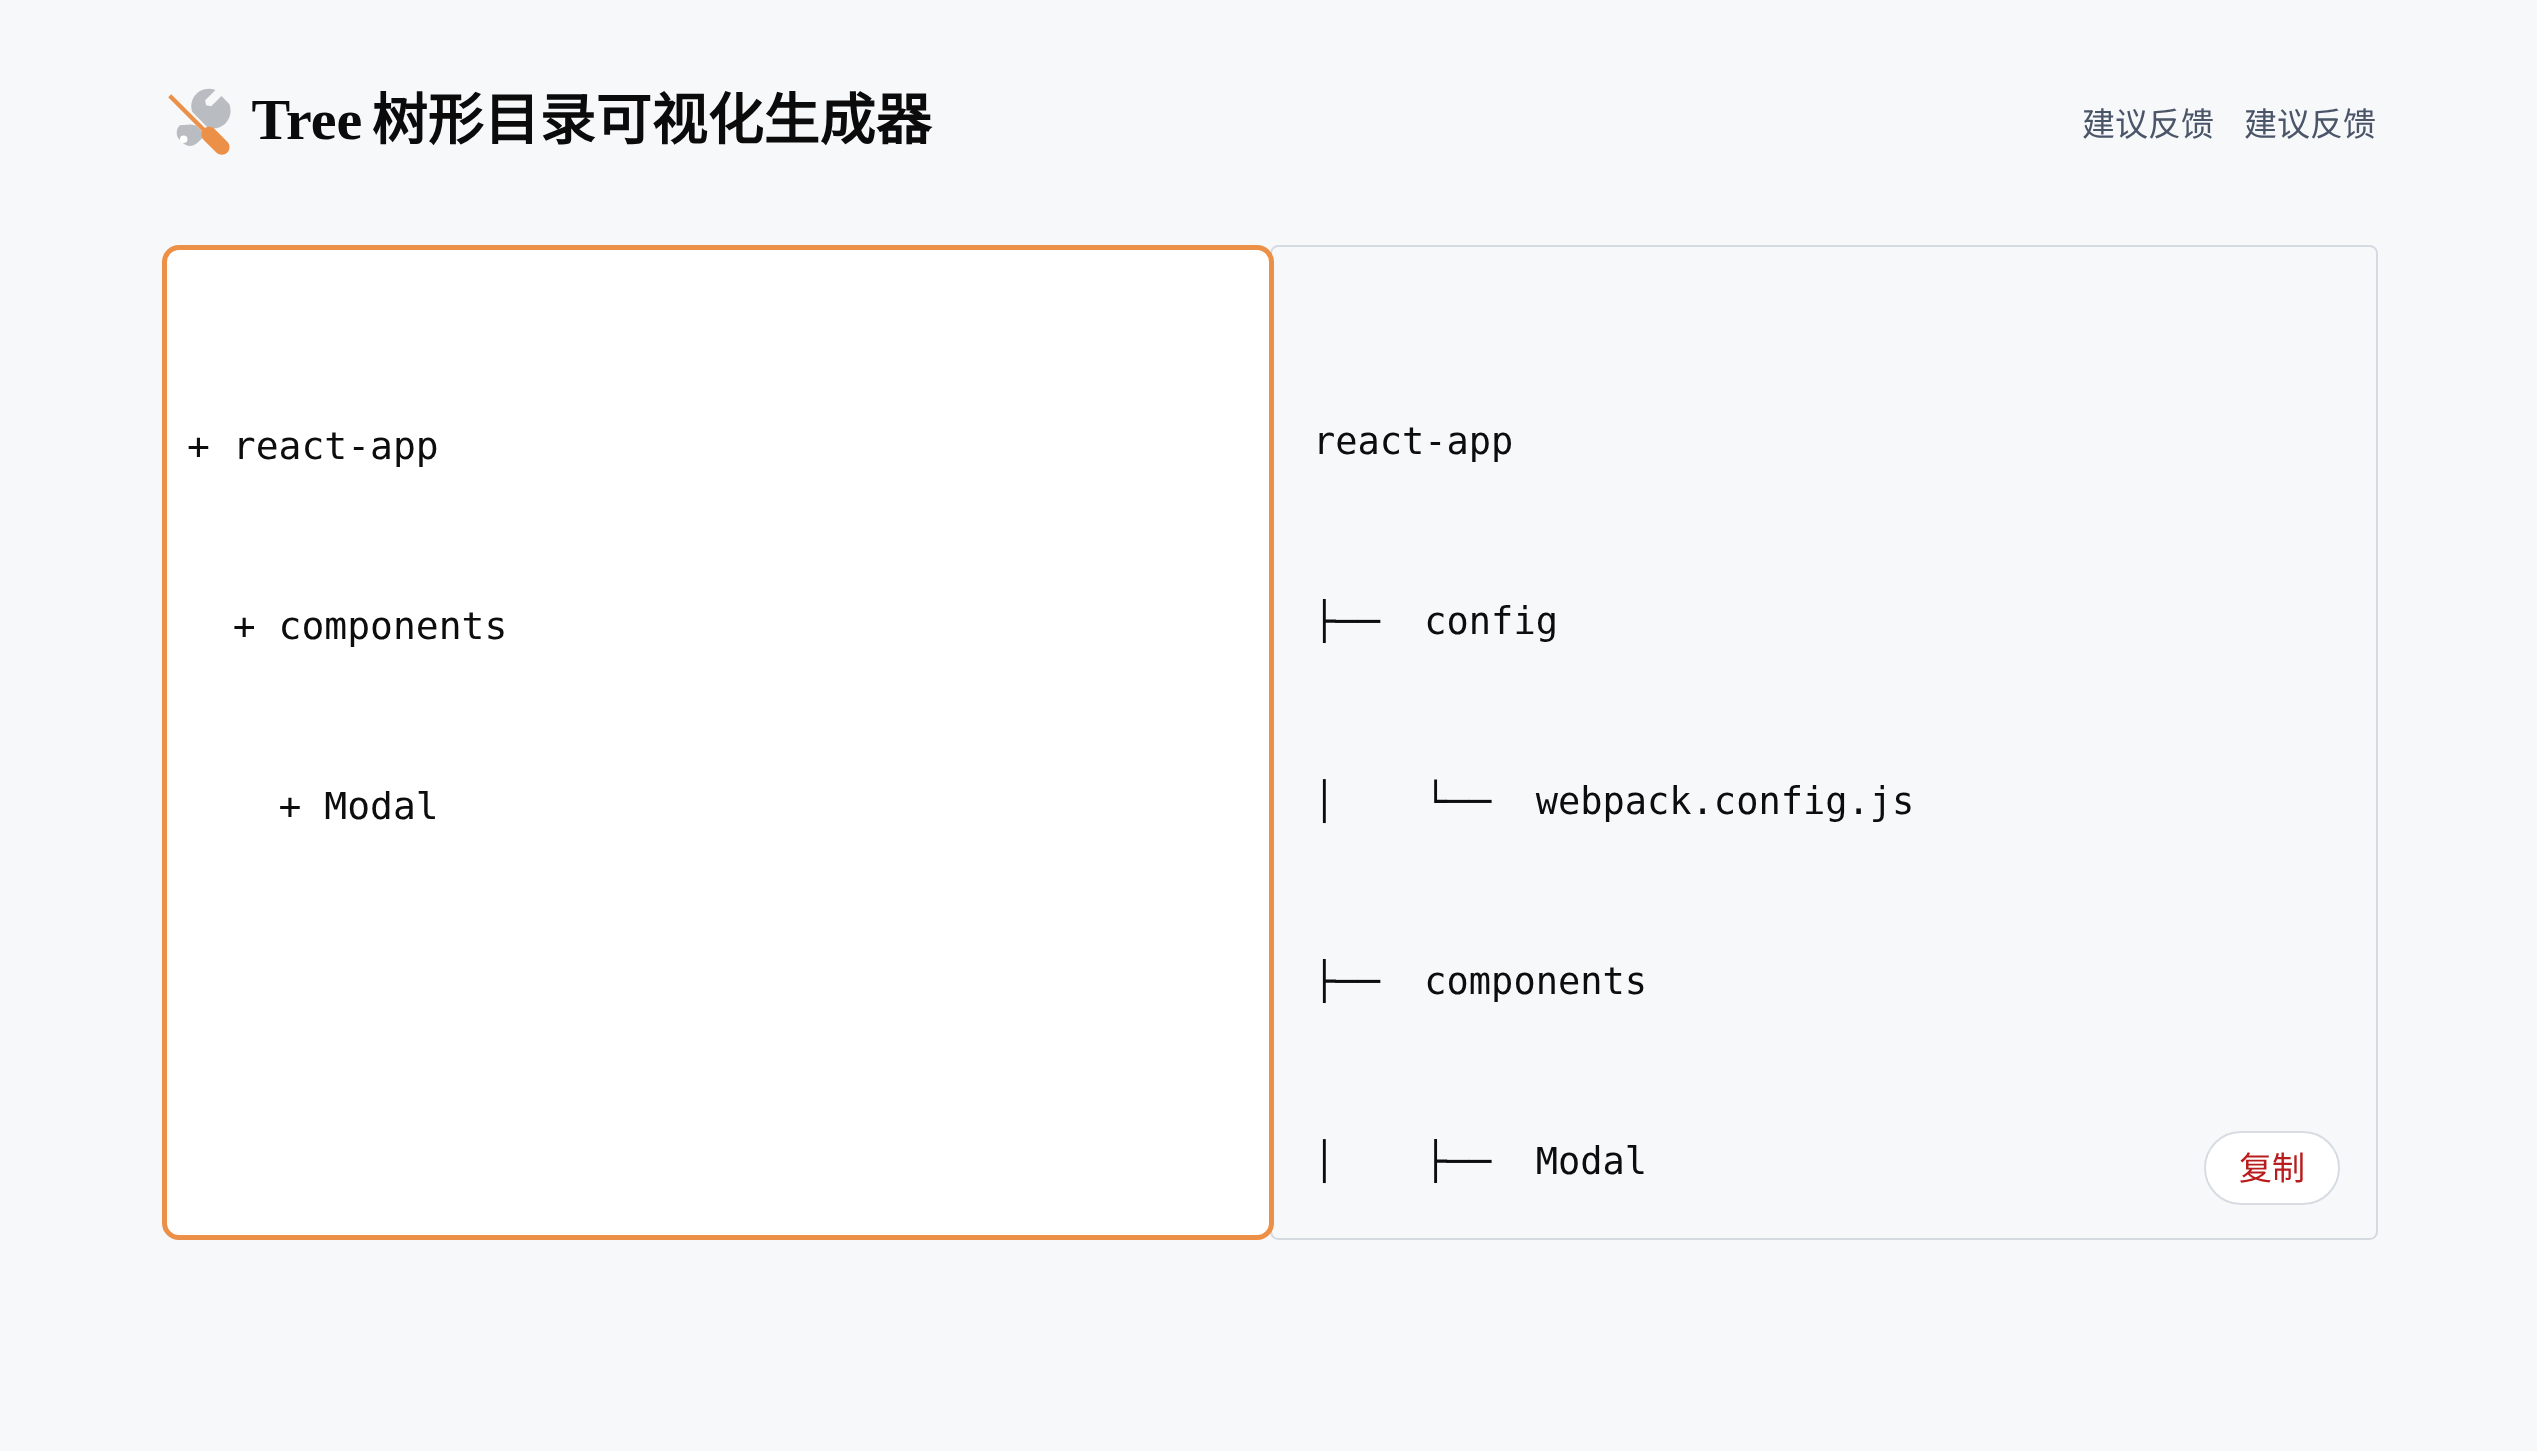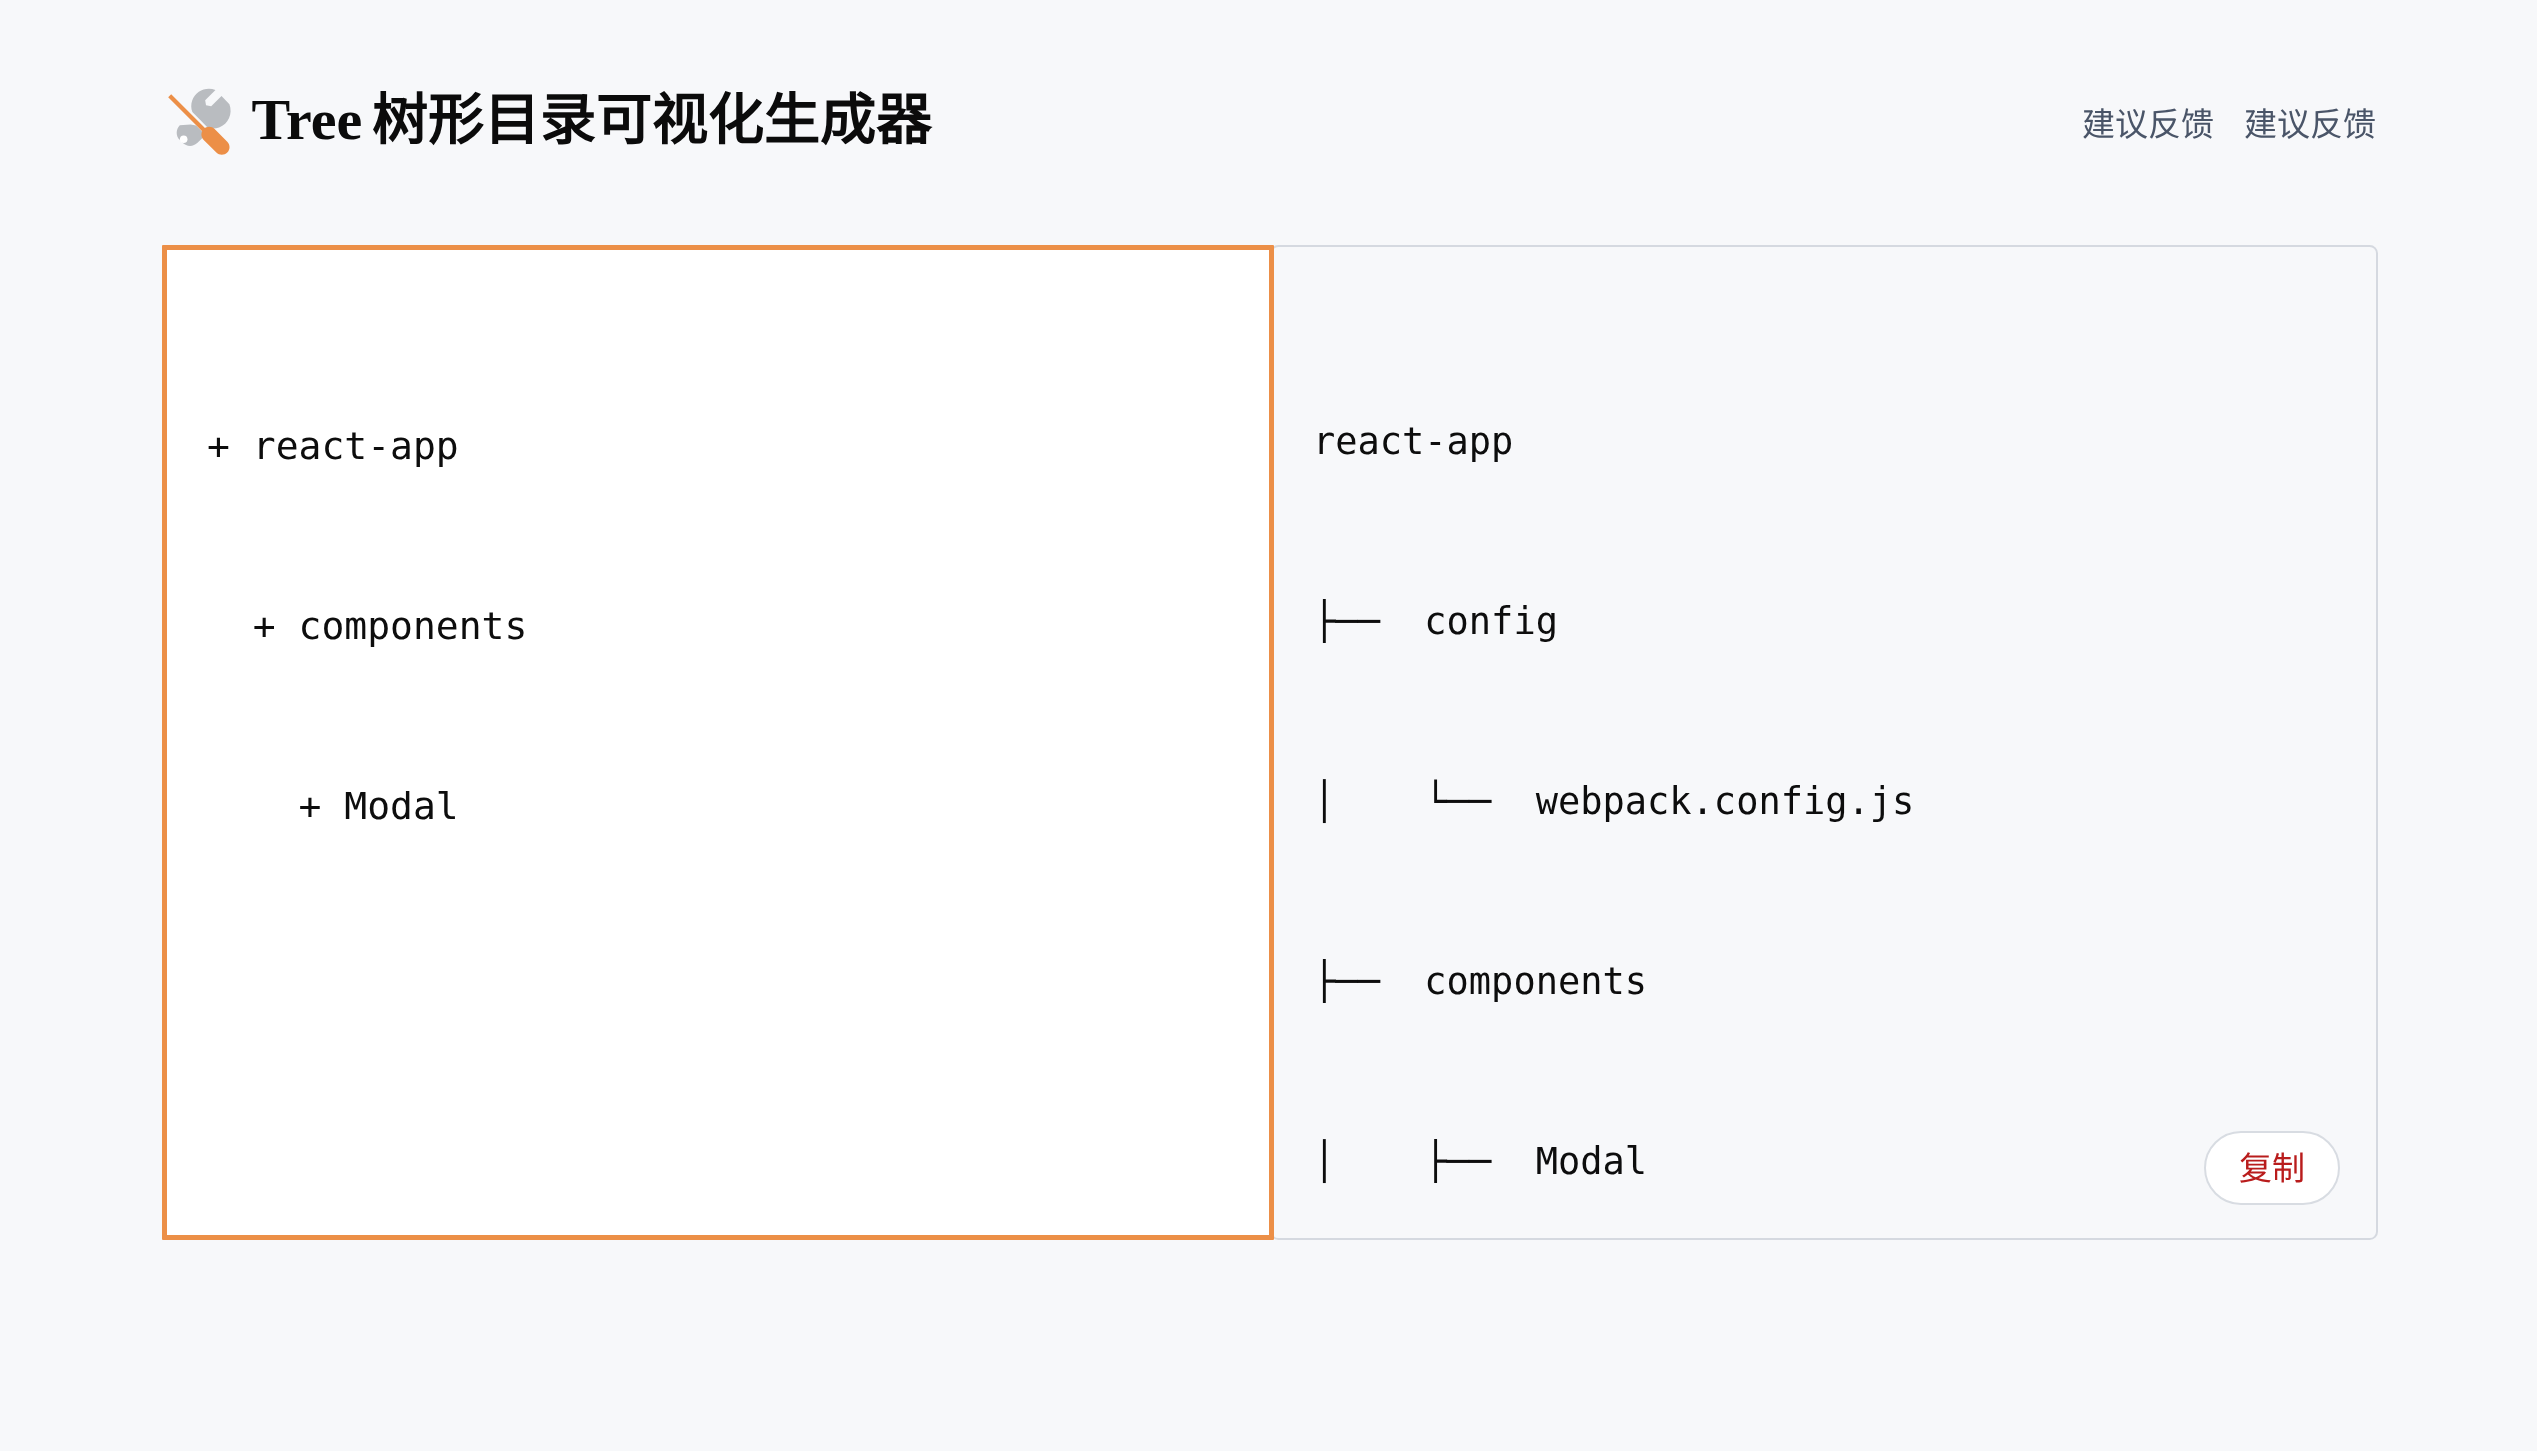--- a/index.html
+++ b/index.html
@@ -94,22 +94,22 @@
     align-items: stretch;
   }
 
   .panel-input {
     position: relative;
     box-sizing: border-box;
     width: 1112px;
     flex: 0 0 1112px;
     background: #ffffff;
     border: 5px solid #ec8f47;
-    border-radius: 1px;
-    padding: 46px 33px 33px 40px;
+    border-radius: 17px;
+    padding: 46px 33px 33px 20px;
     overflow: hidden;
     z-index: 2;
   }
 
   .panel-output {
     position: relative;
     box-sizing: border-box;
     flex: 1 1 auto;
     margin-left: -4.1px;
     background: #f7f8fa;

